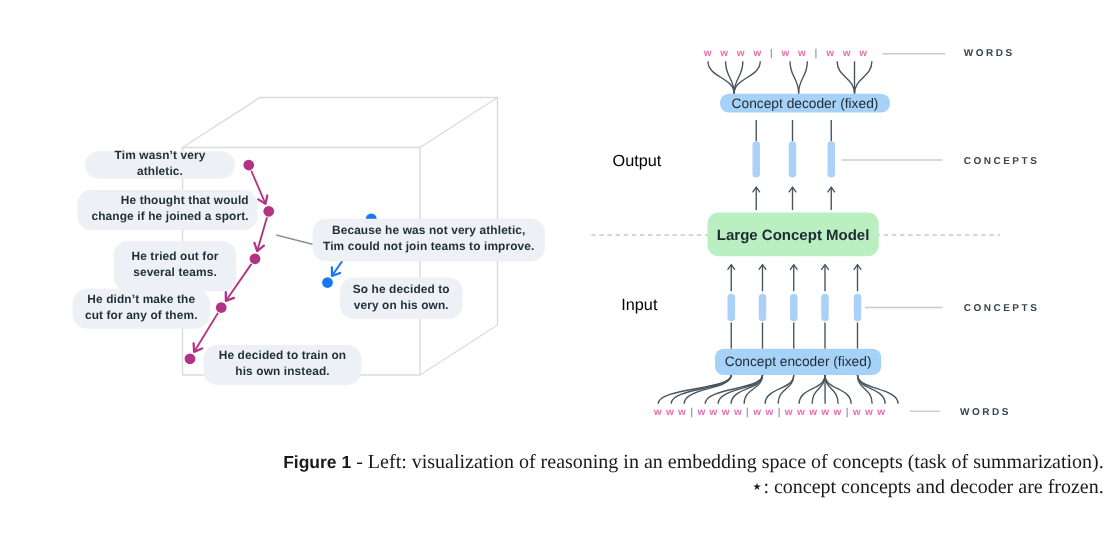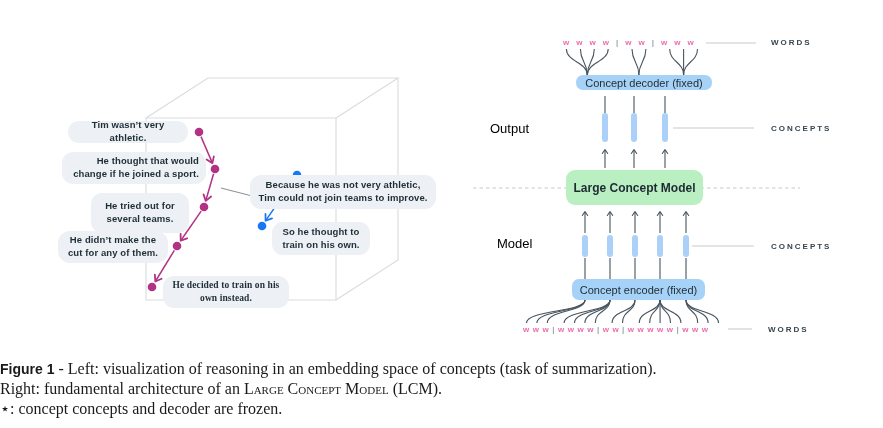--- a/index.html
+++ b/index.html
@@ -21,21 +21,21 @@
               color:var(--label-dark);margin-left:11px;}
   .dbox{position:absolute;display:flex;align-items:center;justify-content:center;
         border-radius:7px;font-size:11px;font-weight:500;color:#1e2a32;box-sizing:border-box;}
   .dbox.blue{background:var(--box-blue);}
   .dbox.green{background:var(--box-green);border-radius:9px;font-size:12px;font-weight:600;}
   .cbar{position:absolute;width:6px;border-radius:3px;background:var(--bar-blue);}
   .wrow{position:absolute;display:flex;align-items:flex-end;font-size:8px;font-weight:700;
         line-height:12px;}
   .wrow .w-tok{color:var(--word-pink);}
   .wrow .w-sep{color:var(--word-sep);}
-  .caption{position:absolute;left:0;right:0;top:359px;text-align:left;color:var(--caption-text);}
+  .caption{position:absolute;left:0;right:0;top:359px;text-align:right;color:var(--caption-text);}
   .cap-line{font-family:"Liberation Serif",serif;font-size:16px;line-height:20px;}
   .cap-label{font-family:"Liberation Sans",sans-serif;font-weight:700;font-size:14px;}
   .smallcaps{font-variant:small-caps;}
 </style>
 </head>
 <body>
 
 <div class="canvas">
 
   <svg class="underlay" width="883" height="428" viewBox="0 0 883 428">
@@ -151,23 +151,23 @@
       <line x1="673" y1="128" x2="754" y2="128"></line>
       <line x1="692" y1="246" x2="754" y2="246"></line>
       <line x1="728" y1="329" x2="752" y2="329"></line>
     </g>
   </svg>
 
   <div class="bubble" style="left:68px;top:121px;width:120px;height:22px;">Tim wasn’t very athletic.</div>
   <div class="bubble" style="left:62px;top:152px;width:144px;height:32px;text-align:right;">He thought that would change if he joined a sport.</div>
   <div class="bubble" style="left:91px;top:193px;width:98px;height:40px;">He tried out for several teams.</div>
   <div class="bubble" style="left:58px;top:231px;width:110px;height:32px;border-radius:12px;">He didn’t make the cut for any of them.</div>
-  <div class="bubble" style="left:163px;top:276px;width:126px;height:32px;font-family:Liberation Serif, serif;">He decided to train on his own instead.</div>
+  <div class="bubble" style="left:163px;top:276px;width:126px;height:32px;">He decided to train on his own instead.</div>
   <div class="bubble" style="left:250px;top:128px;width:186px;height:34px;margin-top:47px;">Because he was not very athletic, Tim could not join teams to improve.</div>
-  <div class="bubble" style="left:272px;top:222px;width:98px;height:33px;">So he thought to train on his own.</div>
+  <div class="bubble" style="left:272px;top:222px;width:98px;height:33px;">So he decided to very on his own.</div>
 
   <div class="wrow" style="left:563px;top:37px;gap:7px;">
       <span class="w-tok">w</span>
       <span class="w-tok">w</span>
       <span class="w-tok">w</span>
       <span class="w-tok">w</span>
       <span class="w-sep">|</span>
       <span class="w-tok">w</span>
       <span class="w-tok">w</span>
       <span class="w-sep">|</span>
@@ -181,21 +181,21 @@
 
   <div class="cbar" style="left:602px;top:113px;height:29px;"></div>
   <div class="cbar" style="left:631px;top:113px;height:29px;"></div>
   <div class="cbar" style="left:662px;top:113px;height:29px;"></div>
   <div class="side-label" style="left:760px;top:124px;">CONCEPTS</div>
 
   <div class="io-label" style="left:490px;top:121px;">Output</div>
 
   <div class="dbox green" style="left:566px;top:170px;width:137px;height:35px;">Large Concept Model</div>
 
-  <div class="io-label" style="left:497px;top:236px;">Model</div>
+  <div class="io-label" style="left:497px;top:236px;">Input</div>
 
   <div class="cbar" style="left:582px;top:235px;height:22px;"></div>
   <div class="cbar" style="left:607px;top:235px;height:22px;"></div>
   <div class="cbar" style="left:632px;top:235px;height:22px;"></div>
   <div class="cbar" style="left:657px;top:235px;height:22px;"></div>
   <div class="cbar" style="left:683px;top:235px;height:22px;"></div>
   <div class="side-label" style="left:760px;top:242px;">CONCEPTS</div>
 
   <div class="dbox blue" style="left:572px;top:279px;width:133px;height:21px;">Concept encoder (fixed)</div>
 
@@ -219,17 +219,16 @@
       <span class="w-tok">w</span>
       <span class="w-sep">|</span>
       <span class="w-tok">w</span>
       <span class="w-tok">w</span>
       <span class="w-tok">w</span>
     </div>
   <div class="side-label" style="left:757px;top:325px;">WORDS</div>
 
   <div class="caption">
     <div class="cap-line"><span class="cap-label">Figure 1</span><span> - </span><span>Left: visualization of reasoning in an embedding space of concepts (task of summarization).</span></div>
-    <div class="cap-line"><span>Right: fundamental architecture of an </span><span class="smallcaps">Large Concept Model</span><span> (LCM).</span></div>
     <div class="cap-line">⋆: concept concepts and decoder are frozen.</div>
   </div>
 
 </div>
 
 </body></html>

